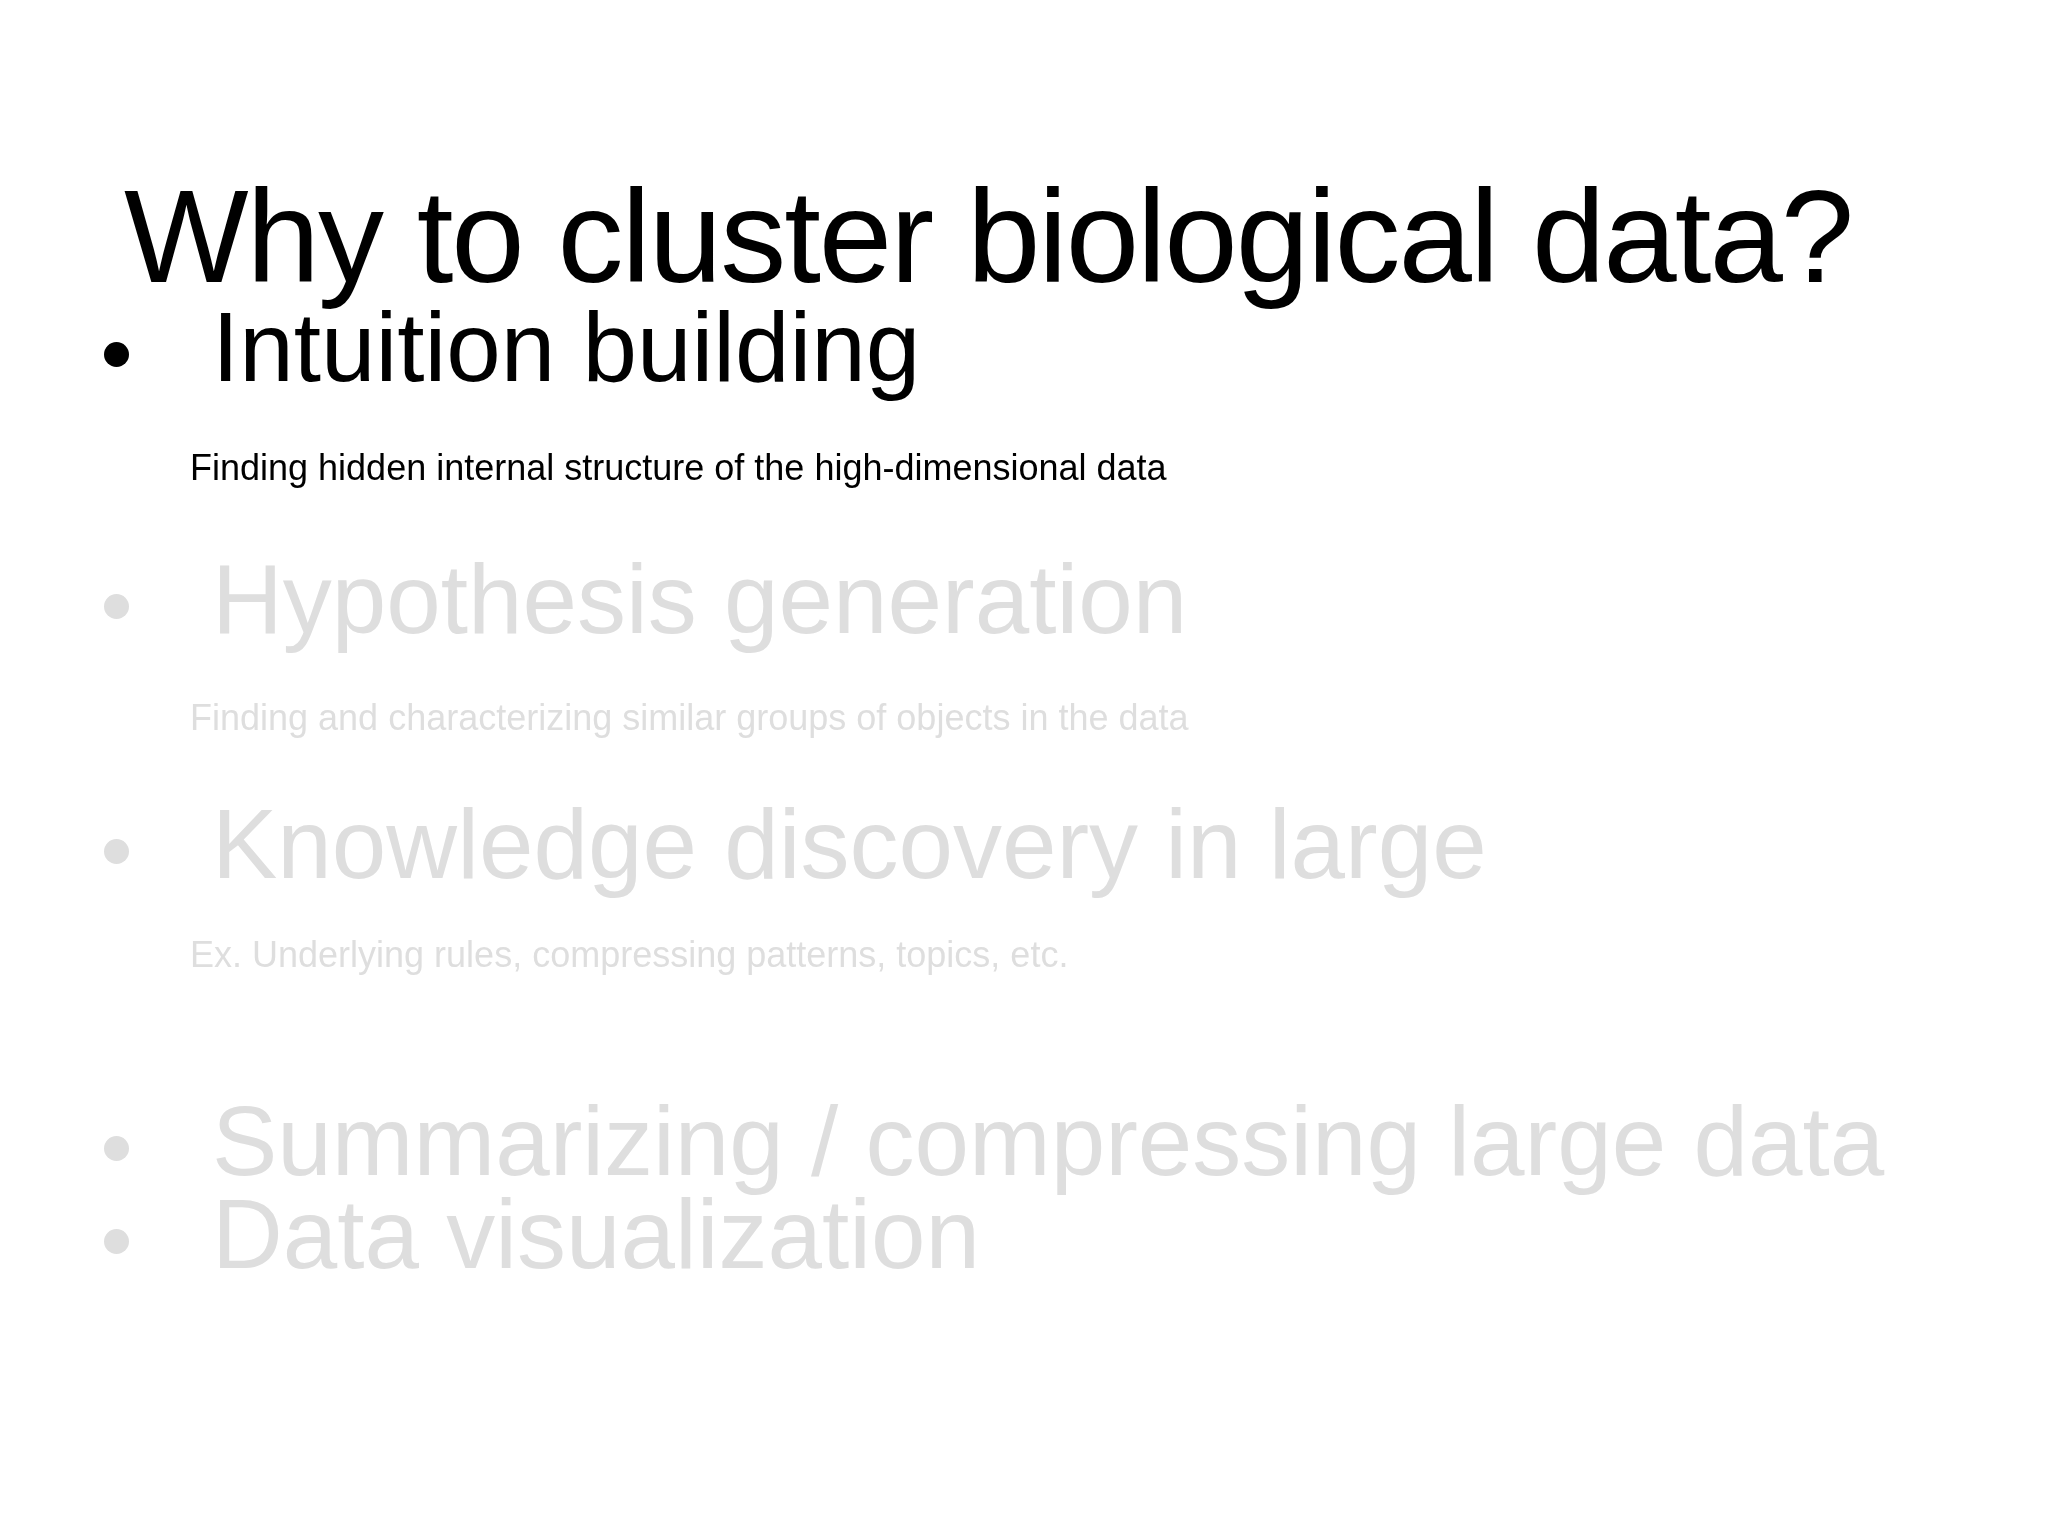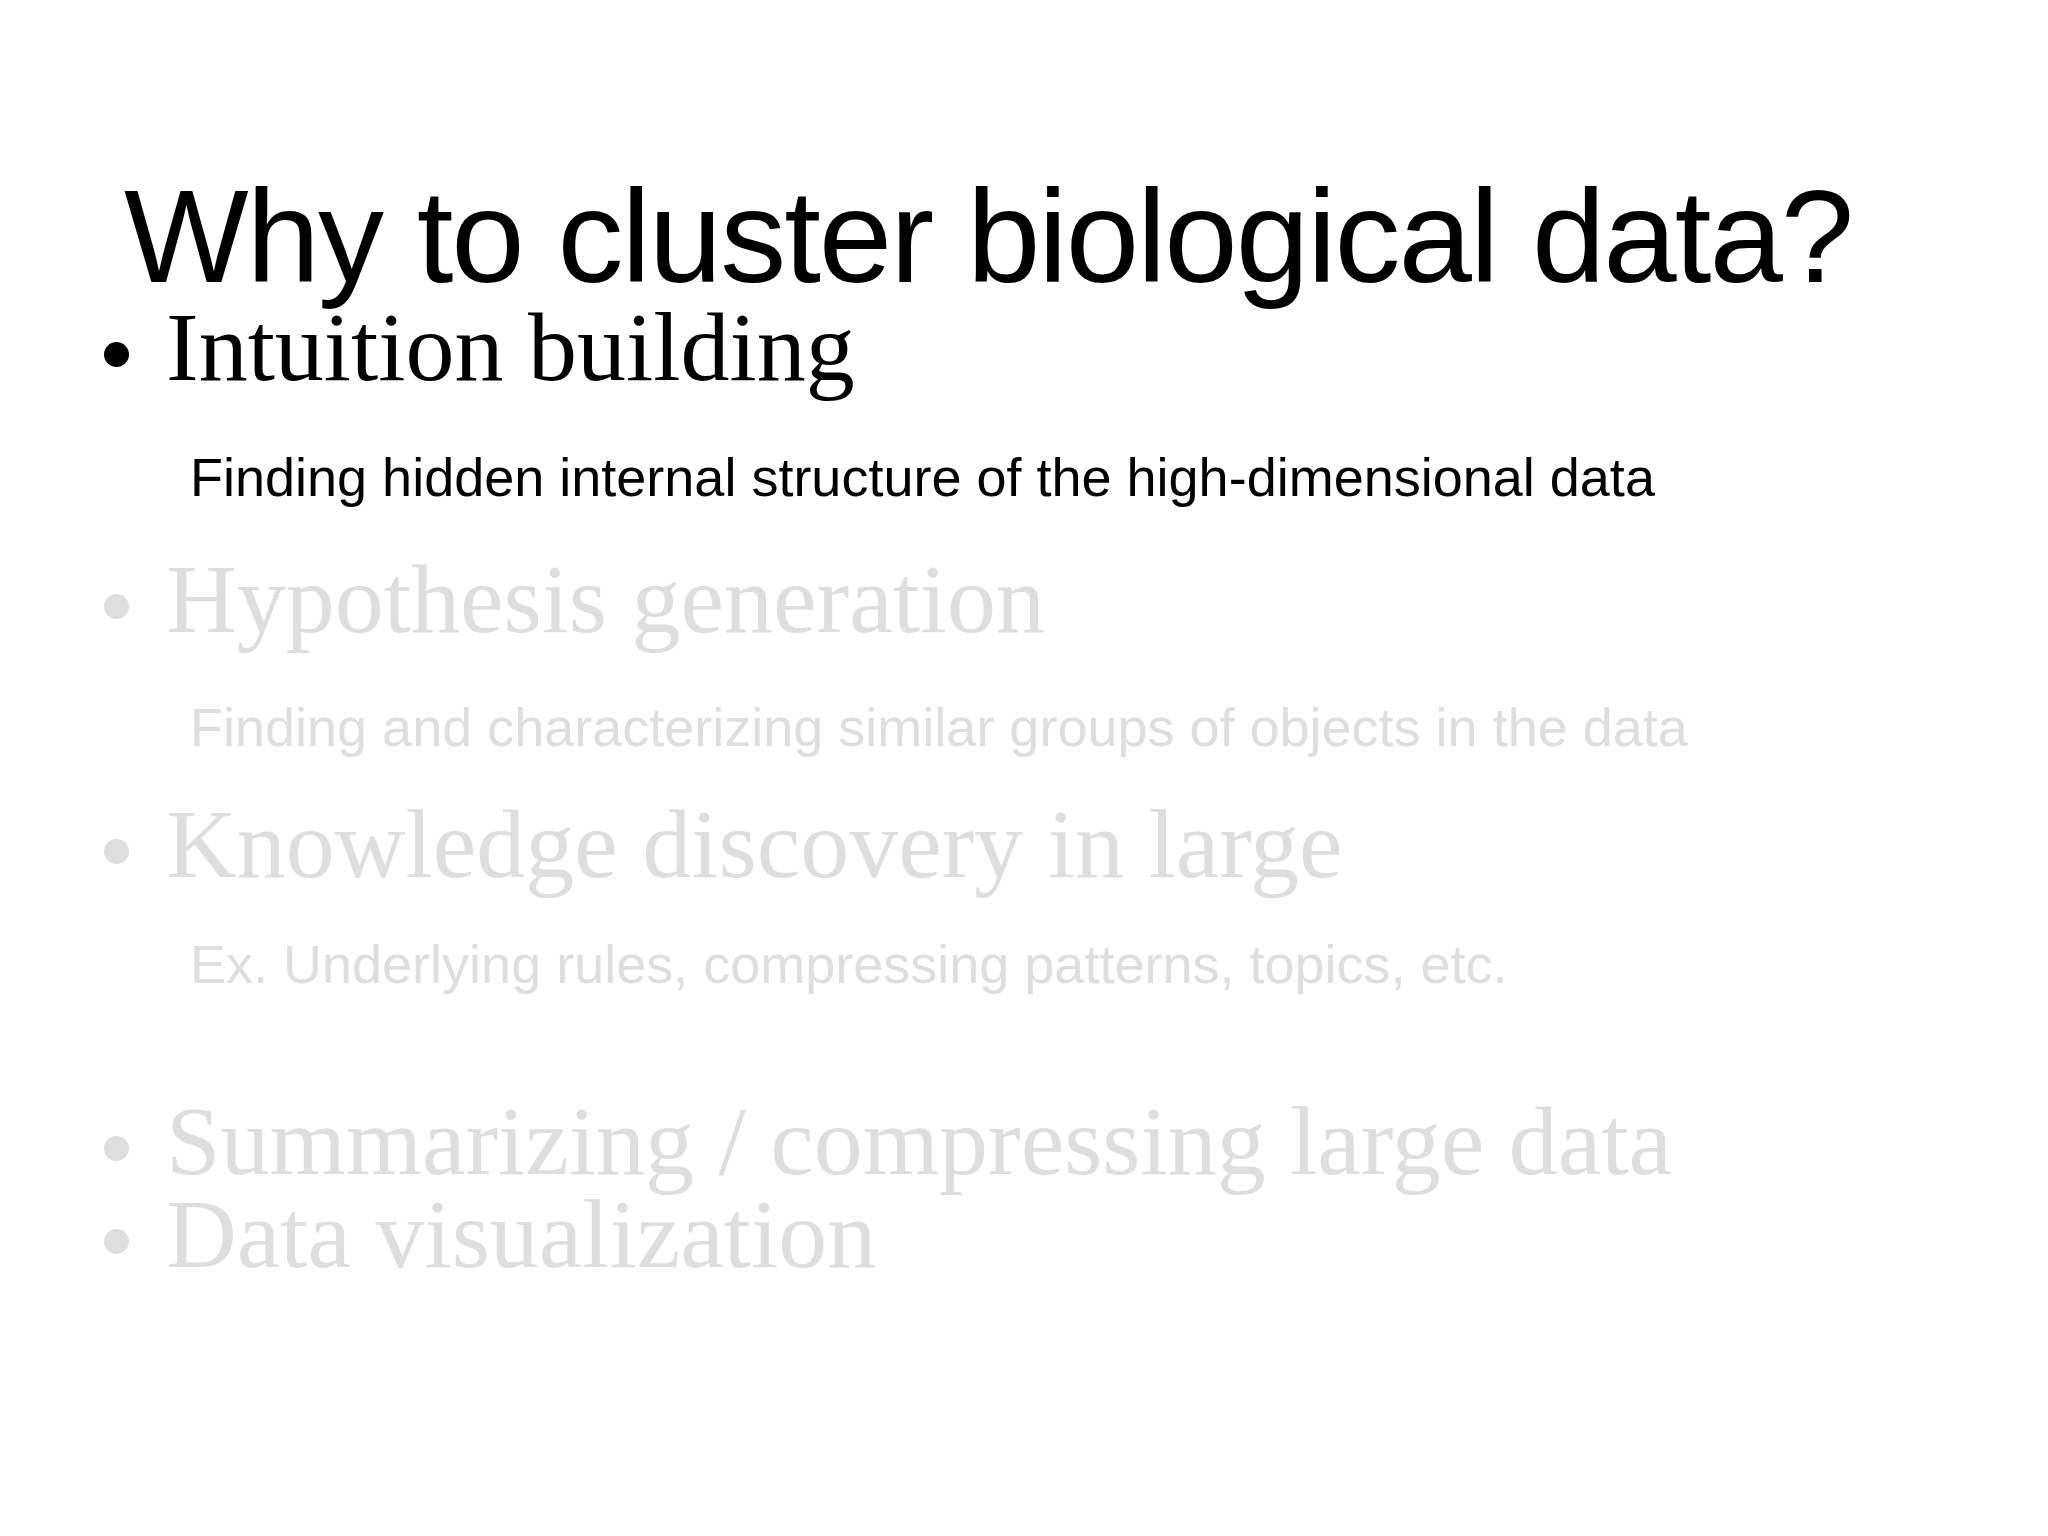--- a/index.html
+++ b/index.html
@@ -35,32 +35,31 @@
     position: absolute;
     left: 4px;
     top: 48px;
     width: 25px;
     height: 25px;
     border-radius: 50%;
     background: var(--ink, #000000);
   }
   .row .headline {
     display: block;
-    margin-left: 66px;
+    margin-left: 112px;
     font-size: 98px;
     line-height: 1.1;
     color: var(--ink, #000000);
     white-space: nowrap;
     font-weight: 400;
-    font-family: Liberation Serif, serif;
   }
   .row.sub .note {
     display: block;
     margin-left: 90px;
-    font-size: 54px;
+    font-size: 36px;
     line-height: 1.1;
     color: var(--ink, #000000);
     white-space: nowrap;
     font-weight: 400;
   }
   
   .row.dimmed .dot { background: var(--dim, #dedede); }
   .row.dimmed .headline,
   .row.dimmed .note { color: var(--dim, #dedede); }
 

